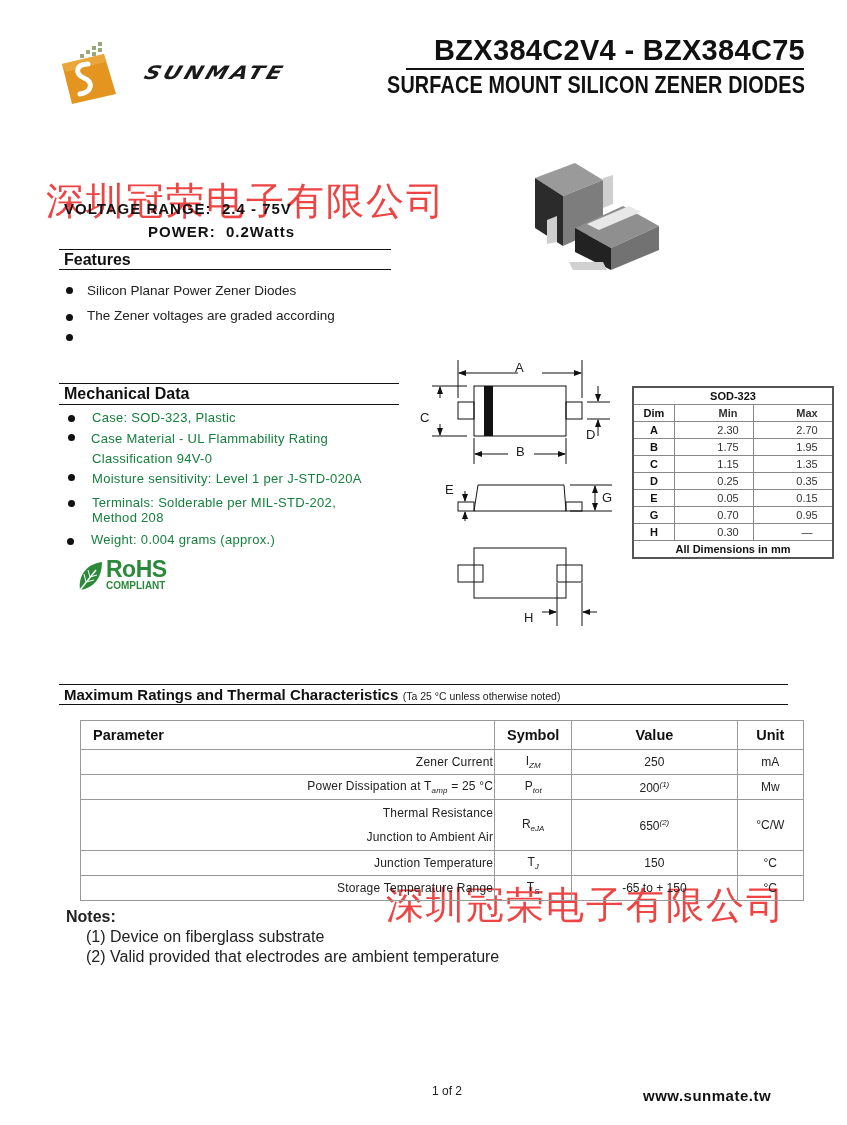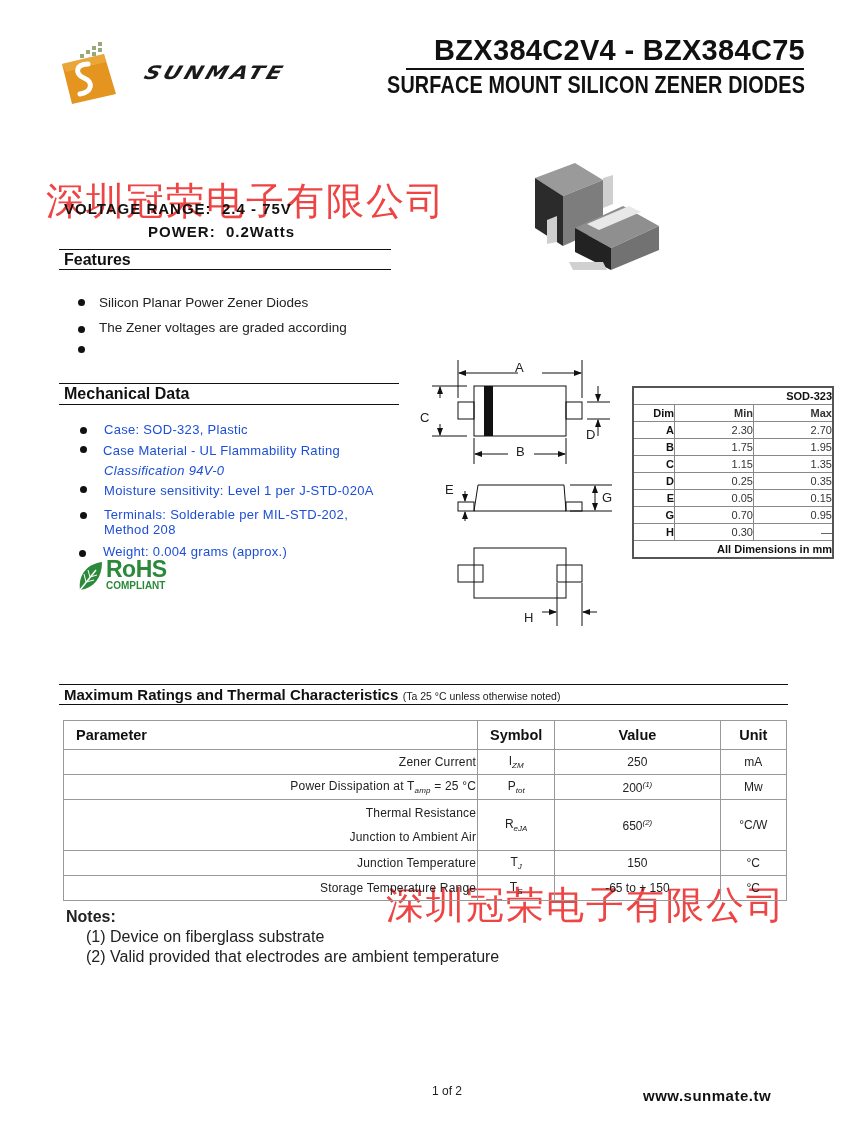--- a/index.html
+++ b/index.html
@@ -22,51 +22,51 @@
   .volt-line { font-size:15px; font-weight:bold; letter-spacing:1px; white-space:nowrap; }
   .volt1 { left:64px; top:200px; }
   .volt2 { left:148px; top:223px; }
 
   
   .section-head { font-size:16px; font-weight:bold; border-top:1px solid #111; border-bottom:1px solid #111; padding:1px 0 1px 5px; box-sizing:border-box; }
   .features-head { left:59px; top:249px; width:332px; height:21px; }
   .mech-head { left:59px; top:383px; width:340px; height:22px; }
 
   
-  .bullet-list { list-style:none; margin:12px; padding:0; }
+  .bullet-list { list-style:none; margin:0; padding:0; }
   .bullet-list li { position:relative; font-size:13.5px; color:#222; }
   .bullet-list li .dot { position:absolute; left:0; width:7px; height:7px; border-radius:50%; background:#111; }
   .features { left:66px; top:283px; width:330px; }
   .mech { left:66px; top:410px; width:340px; }
-  .mech li { font-size:13px; color:#1d4ed8; letter-spacing:0.3px; }
+  .mech li { font-size:13px; color:#15803d; letter-spacing:0.3px; }
 
   
   .rohs { left:76px; top:558px; width:110px; height:36px; }
   .rohs-title { position:absolute; left:30px; top:-2px; font-size:23px; font-weight:bold; color:#2a8a3a; letter-spacing:-0.5px; }
   .rohs-sub { position:absolute; left:30px; top:22px; font-size:10px; font-weight:bold; color:#2a8a3a; }
 
   
   .pkg-img { left:525px; top:158px; width:145px; height:120px; }
 
   
   .drawing { left:412px; top:358px; width:215px; height:270px; }
   .dim-label { position:absolute; font-size:13px; color:#222; }
 
   
   .dim-table { left:632px; top:386px; border-collapse:collapse; border:2px solid #555; font-size:11px; }
-  .dim-table td, .dim-table th { border:1px solid #888; text-align:right; height:16px; padding:0; }
+  .dim-table td, .dim-table th { border:1px solid #888; text-align:center; height:16px; padding:0; }
   .dim-table th { font-weight:bold; }
   .dim-table .col-dim { width:40px; font-weight:bold; }
   .dim-table .col-val { width:50px; color:#333;padding-left:28px; }
 
   
   .ratings-head { left:59px; top:684px; width:729px; height:21px; border-top:1px solid #111; border-bottom:1px solid #111; box-sizing:border-box; padding:1px 0 0 5px; white-space:nowrap; }
   .ratings-head .main { font-size:15px; font-weight:bold; }
   .ratings-head .note { font-size:10.5px; color:#222; }
-  .ratings-table { left:63px; top:720px; width:724px; border-collapse:collapse; border:1px solid #777; }
+  .ratings-table { left:80px; top:720px; width:724px; border-collapse:collapse; border:1px solid #777; }
   .ratings-table th, .ratings-table td { border:1px solid #999; font-size:12px; color:#222; }
   .ratings-table th { font-size:14.5px; font-weight:bold; height:26px; color:#111; }
   .ratings-table th.param { text-align:left; padding-left:12px; }
   .ratings-table td { height:22px; text-align:center; }
   .ratings-table td.param { text-align:right; padding-left:12px; letter-spacing:0.2px; }
   .ratings-table sub, .ratings-table sup { font-size:8px;font-style:italic; }
   .c-param { width:415px; } .c-sym { width:75px; } .c-val { width:168px; } .c-unit { width:65px; }
 
   
   .notes { left:66px; top:908px; font-size:16px; color:#222; }
@@ -133,21 +133,21 @@
 <ul class="abs bullet-list features">
   <li style="height:25px;padding-left:21px;"><span class="dot" style="top:4px;"></span><span>Silicon Planar Power Zener Diodes</span></li>
   <li style="height:23px;padding-left:21px;"><span class="dot" style="top:6px;"></span><span>The Zener voltages are graded according</span></li>
   <li style="height:20px;padding-left:23px;"><span class="dot" style="top:3px;"></span></li>
 </ul>
 
 <div class="abs section-head mech-head">Mechanical Data</div>
 <ul class="abs bullet-list mech">
   <li style="height:21px;padding-left:26px;"><span class="dot" style="top:5px;left:2px;"></span><span>Case: SOD-323, Plastic</span></li>
   <li style="height:20px;padding-left:25px;"><span class="dot" style="top:3px;left:2px;"></span><span>Case Material - UL Flammability Rating</span></li>
-  <li style="height:20px;padding-left:26px;font-style:italic;"><span>Classification 94V-0</span></li>
+  <li style="height:20px;padding-left:26px;"><span>Classification 94V-0</span></li>
   <li style="height:24px;padding-left:26px;"><span class="dot" style="top:3px;left:2px;"></span><span>Moisture sensitivity: Level 1 per J-STD-020A</span></li>
   <li style="height:15px;padding-left:26px;"><span class="dot" style="top:5px;left:2px;"></span><span>Terminals: Solderable per MIL-STD-202,</span></li>
   <li style="height:22px;padding-left:26px;"><span>Method 208</span></li>
   <li style="height:20px;padding-left:25px;"><span class="dot" style="top:6px;left:1px;"></span><span>Weight: 0.004 grams (approx.)</span></li>
 </ul>
 
 <div class="abs rohs">
   <svg width="28" height="32" viewBox="0 0 28 32" style="position:absolute;left:0;top:2px;">
     <path d="M4,30 C2,16 10,4 26,2 C26,18 18,28 4,30 Z" fill="#2a8a3a"></path>
     <path d="M4,30 L20,10" stroke="#fff" stroke-width="1.5"></path>

